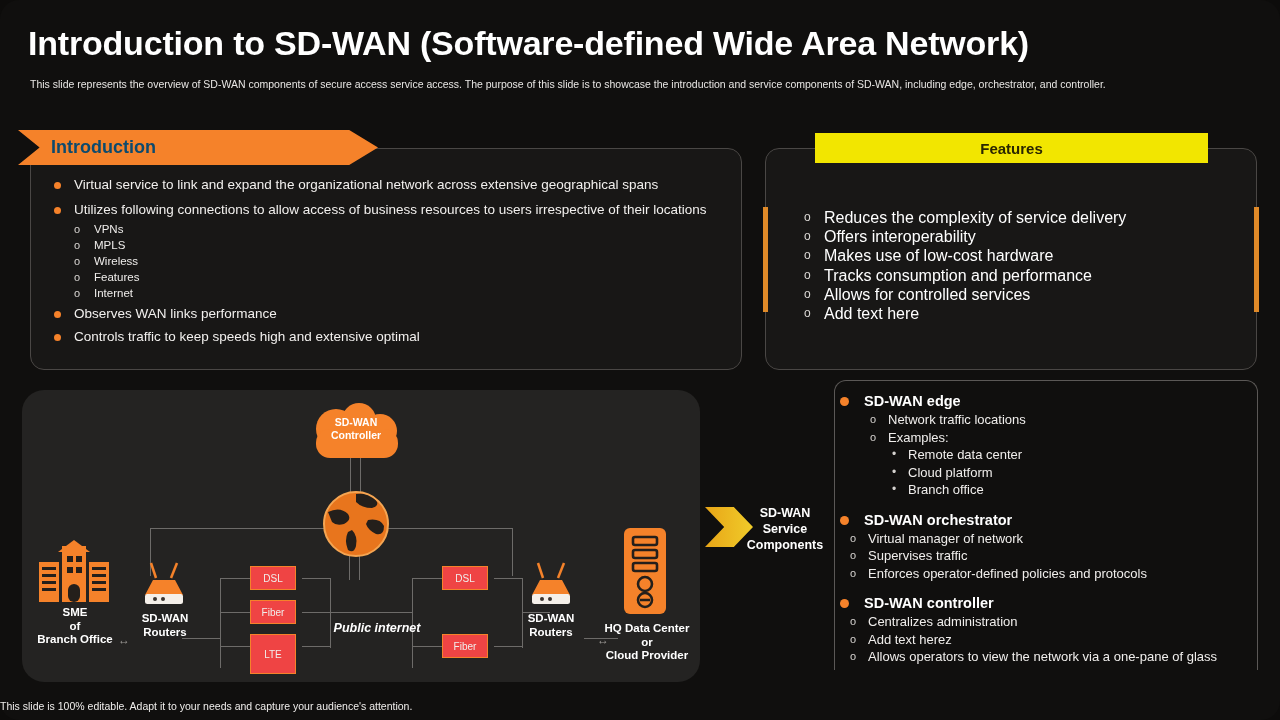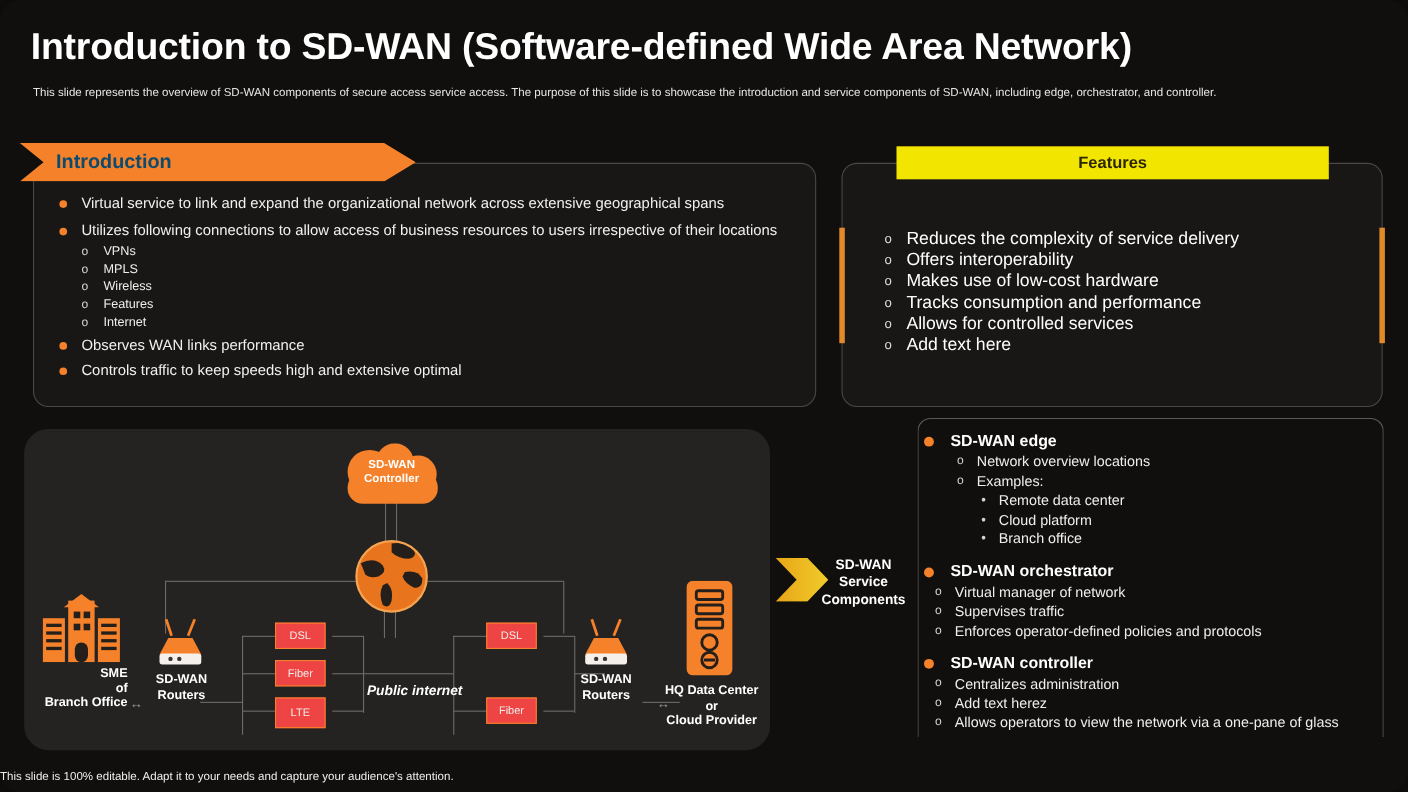--- a/index.html
+++ b/index.html
@@ -308,21 +308,21 @@
         <rect x="4" y="27" width="14" height="3"></rect>
           <rect x="4" y="34" width="14" height="3"></rect>
         <rect x="4" y="41" width="14" height="3"></rect>
           <rect x="4" y="48" width="14" height="3"></rect>
         <rect x="54" y="27" width="14" height="3"></rect>
           <rect x="54" y="34" width="14" height="3"></rect>
         <rect x="54" y="41" width="14" height="3"></rect>
           <rect x="54" y="48" width="14" height="3"></rect>
       </g>
     </svg>
-    <div class="dg-label" style="left:12px; top:216px; width:82px;text-align:right;">
+    <div class="dg-label" style="left:12px; top:216px; width:82px;">
       <div>SME</div>
       <div>of</div>
       <div>Branch Office</div>
     </div>
 
     <div style="position:absolute; left:96px; top:243px; color:#9b9895; font-size:12px;">↔</div>
 
     <svg style="position:absolute; left:118px; top:172px;" width="48" height="44" viewBox="0 0 48 44">
       <g stroke="#f5822a" stroke-width="2.5" fill="none">
         <line x1="16" y1="16" x2="11" y2="1"></line>
@@ -337,21 +337,21 @@
       <div>SD-WAN</div>
       <div>Routers</div>
     </div>
 
     <div class="box-link" style="left:228px; top:176px; width:46px; height:24px;">
       <span>DSL</span>
       </div>
     <div class="box-link" style="left:228px; top:210px; width:46px; height:24px;">
       <span>Fiber</span>
       </div>
-    <div class="box-link" style="left:228px; top:244px; width:46px; height:28px;">
+    <div class="box-link" style="left:228px; top:244px; width:46px; height:40px;">
       <span>LTE</span>
       </div>
 
     <div class="dg-label" style="left:292px; top:232px; width:126px; font-size:12.5px;font-style:italic;">Public internet</div>
 
     <div class="box-link" style="left:420px; top:176px; width:46px; height:24px;">
       <span>DSL</span>
       </div>
     <div class="box-link" style="left:420px; top:244px; width:46px; height:24px;">
       <span>Fiber</span>
@@ -396,21 +396,21 @@
   <div class="svc-title">
     <div>SD-WAN</div>
     <div>Service</div>
     <div>Components</div>
   </div>
 
   <div class="comp-bracket"></div>
   <div class="comp-list">
 
     <div class="comp-head">SD-WAN edge</div>
-    <div class="comp-sub">Network overview locations</div>
+    <div class="comp-sub">Network traffic locations</div>
     <div class="comp-sub">Examples:</div>
     <div class="comp-sub indent">Remote data center</div>
     <div class="comp-sub indent">Cloud platform</div>
     <div class="comp-sub indent">Branch office</div>
 
     <div class="comp-head">SD-WAN orchestrator</div>
     <div class="comp-sub tight">Virtual manager of network</div>
     <div class="comp-sub tight">Supervises traffic</div>
     <div class="comp-sub tight">Enforces operator-defined policies and protocols</div>
 

